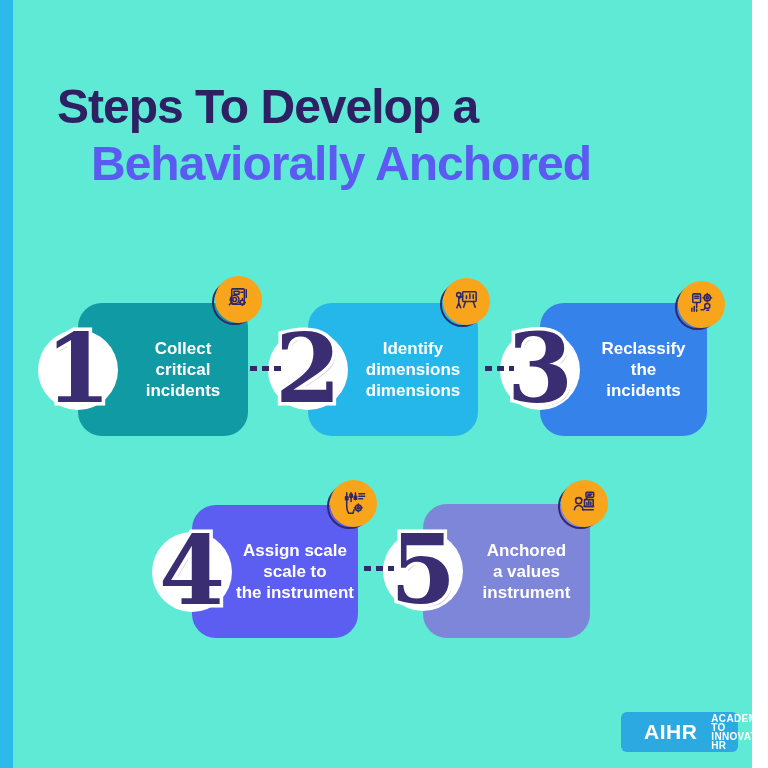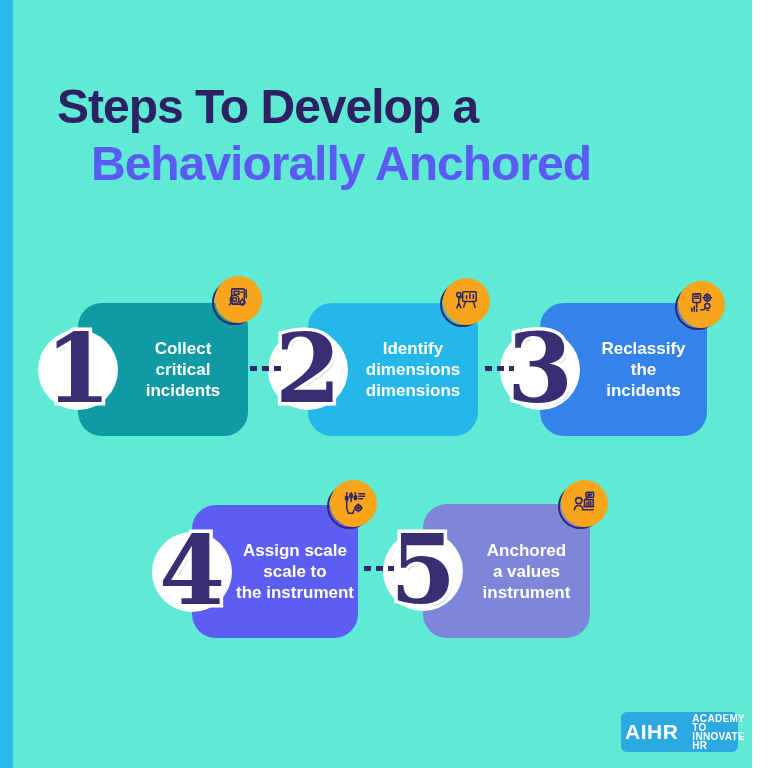--- a/index.html
+++ b/index.html
@@ -39,21 +39,21 @@
   .b1{left:212px;top:276px;} .b2{left:440px;top:278px;} .b3{left:675px;top:281px;}
   .b4{left:327px;top:480px;} .b5{left:558px;top:480px;}
   
   .connector{position:absolute;height:5px;
     background:repeating-linear-gradient(90deg,#33286B 0 7px,transparent 7px 12px);}
   .c1{left:250px;top:366px;width:31px;}
   .c2{left:485px;top:366px;width:29px;}
   .c3{left:364px;top:566px;width:30px;}
   
   .logo{position:absolute;left:621px;top:712px;width:117px;height:40px;border-radius:6px;
-        display:flex;align-items:center;padding:0 4px;box-sizing:border-box;gap:7px;}
+        display:flex;align-items:center;padding:0 23px;box-sizing:border-box;gap:7px;}
   .logo .brand{color:#fff;font-weight:bold;font-size:21px;letter-spacing:0.5px;}
   .logo .sep{width:2px;height:22px;background:#fff;opacity:.9;}
   .logo .tag{color:#fff;font-weight:bold;font-size:10px;line-height:9px;letter-spacing:0.3px;}
   svg{display:block;}
 </style>
 </head>
 <body>
 
 <div class="page">
 

